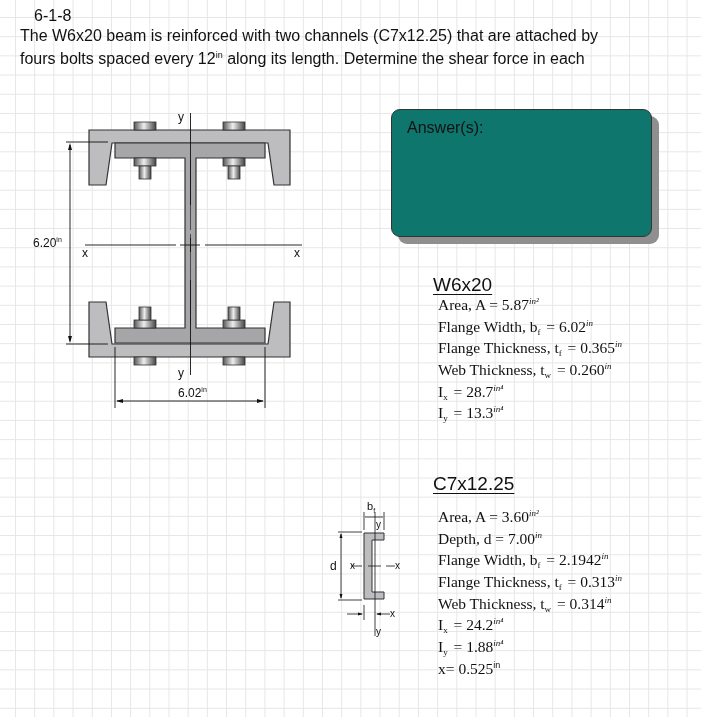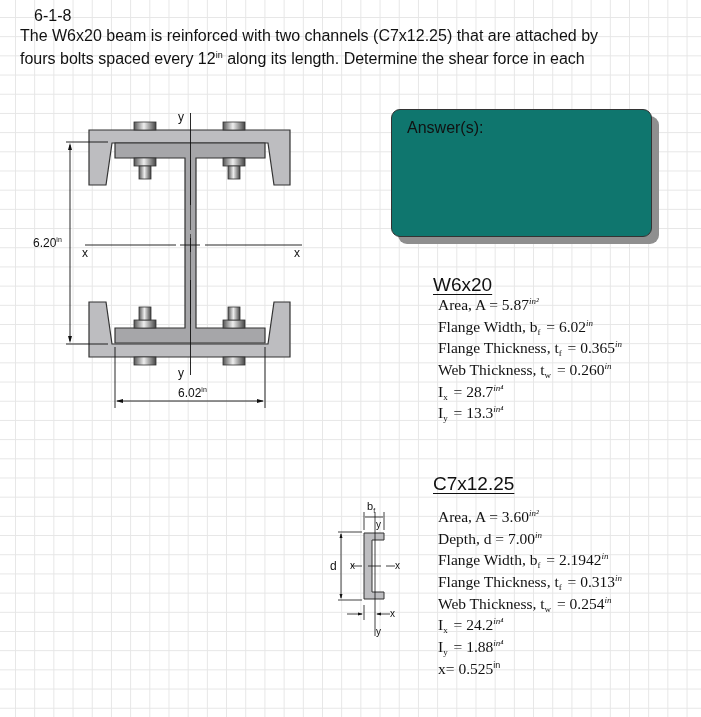--- a/index.html
+++ b/index.html
@@ -151,17 +151,17 @@
   <div class="row"><span>I</span><sub>x</sub> = <span>28.7</span><sup>in⁴</sup></div>
   <div class="row"><span>I</span><sub>y</sub> = <span>13.3</span><sup>in⁴</sup></div>
 </div>
 
 <div class="section-title" style="left:433px;top:473px;">C7x12.25</div>
 <div class="props" style="left:438px;top:503px;">
   <div class="row"><span>Area, A</span> = <span>3.60</span><sup>in²</sup></div>
   <div class="row"><span>Depth, d</span> = <span>7.00</span><sup>in</sup></div>
   <div class="row"><span>Flange Width, b</span><sub>f</sub> = <span>2.1942</span><sup>in</sup></div>
   <div class="row"><span>Flange Thickness, t</span><sub>f</sub> = <span>0.313</span><sup>in</sup></div>
-  <div class="row"><span>Web Thickness, t</span><sub>w</sub> = <span>0.254</span><sup>in</sup></div>
+  <div class="row"><span>Web Thickness, t</span><sub>w</sub> = <span>0.314</span><sup>in</sup></div>
   <div class="row"><span>I</span><sub>x</sub> = <span>24.2</span><sup>in⁴</sup></div>
   <div class="row"><span>I</span><sub>y</sub> = <span>1.88</span><sup>in⁴</sup></div>
   <div class="row"><span>x</span>= <span>0.525</span><sup class="plain-sup">in</sup></div>
 </div>
 
 </body></html>

